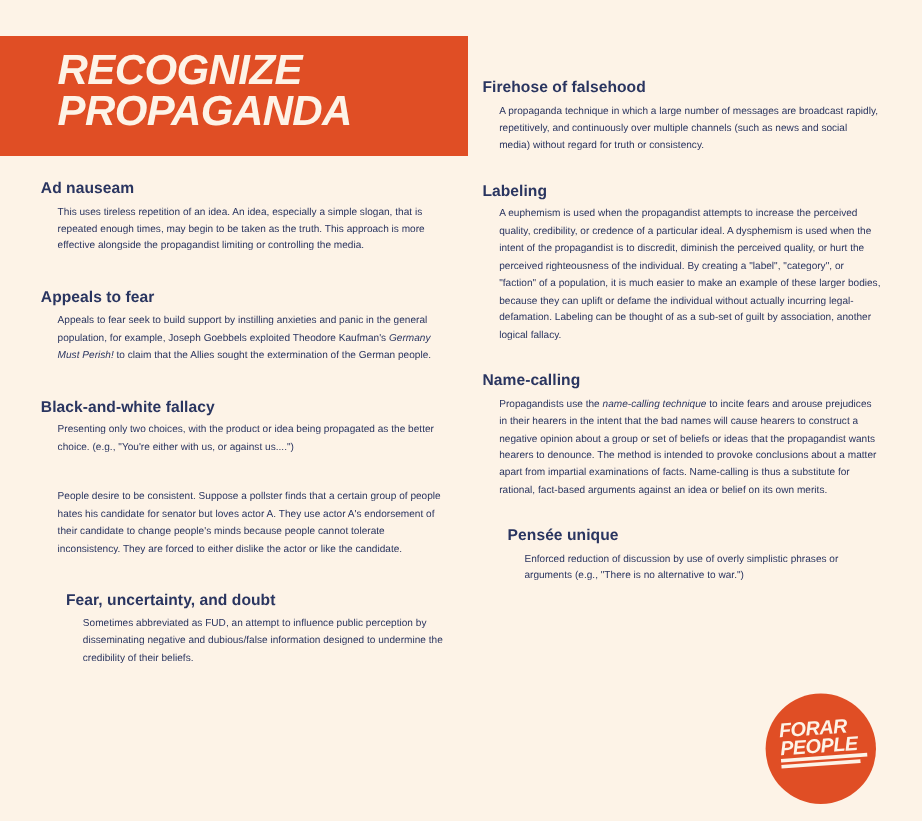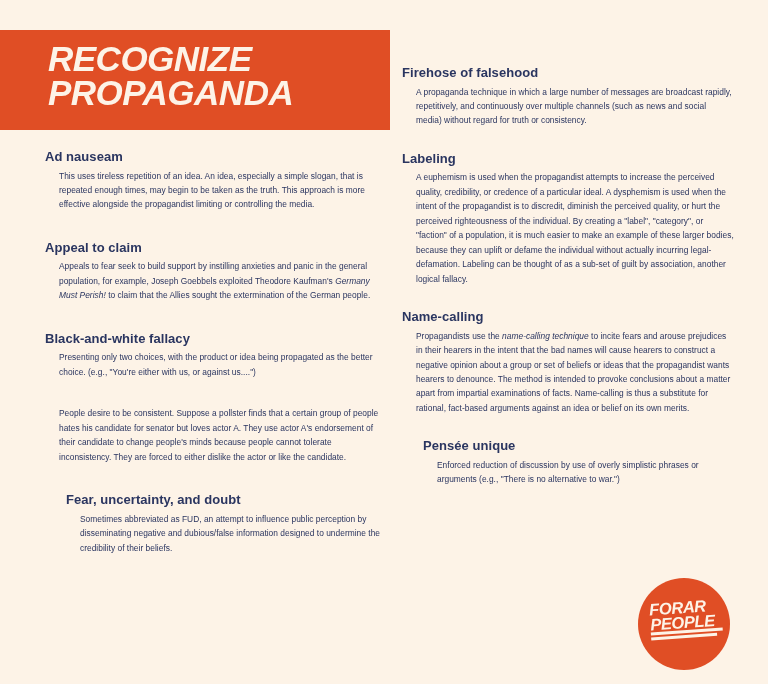--- a/index.html
+++ b/index.html
@@ -45,21 +45,21 @@
   }
   .header-title .l1 { display: block; }
   .header-title .l2 { display: block; }
 
   
   .col {
     position: absolute;
     top: 0;
   }
   .col-left {
-    left: 45px;
+    left: 34px;
     top: 148px;
     width: 340px;
   }
   .col-right {
     left: 402px;
     top: 64px;
     width: 332px;
   }
 
   .entry {
@@ -144,21 +144,21 @@
   </div>
 
   <div class="col col-left">
 
     <div class="entry">
       <div class="entry-title">Ad nauseam</div>
       <div class="entry-body">This uses tireless repetition of an idea. An idea, especially a simple slogan, that is repeated enough times, may begin to be taken as the truth. This approach is more effective alongside the propagandist limiting or controlling the media.</div>
     </div>
 
     <div class="entry">
-      <div class="entry-title">Appeal to claim</div>
+      <div class="entry-title">Appeals to fear</div>
       <div class="entry-body"><span>Appeals to fear seek to build support by instilling anxieties and panic in the general population, for example, Joseph Goebbels exploited Theodore Kaufman's </span><i>Germany Must Perish!</i><span> to claim that the Allies sought the extermination of the German people.</span></div>
     </div>
 
     <div class="entry">
       <div class="entry-title">Black-and-white fallacy</div>
       <div class="entry-body">Presenting only two choices, with the product or idea being propagated as the better choice. (e.g., "You're either with us, or against us....")</div>
     </div>
 
     <div class="entry">
       <div class="entry-body">People desire to be consistent. Suppose a pollster finds that a certain group of people hates his candidate for senator but loves actor A. They use actor A's endorsement of their candidate to change people's minds because people cannot tolerate inconsistency. They are forced to either dislike the actor or like the candidate.</div>

